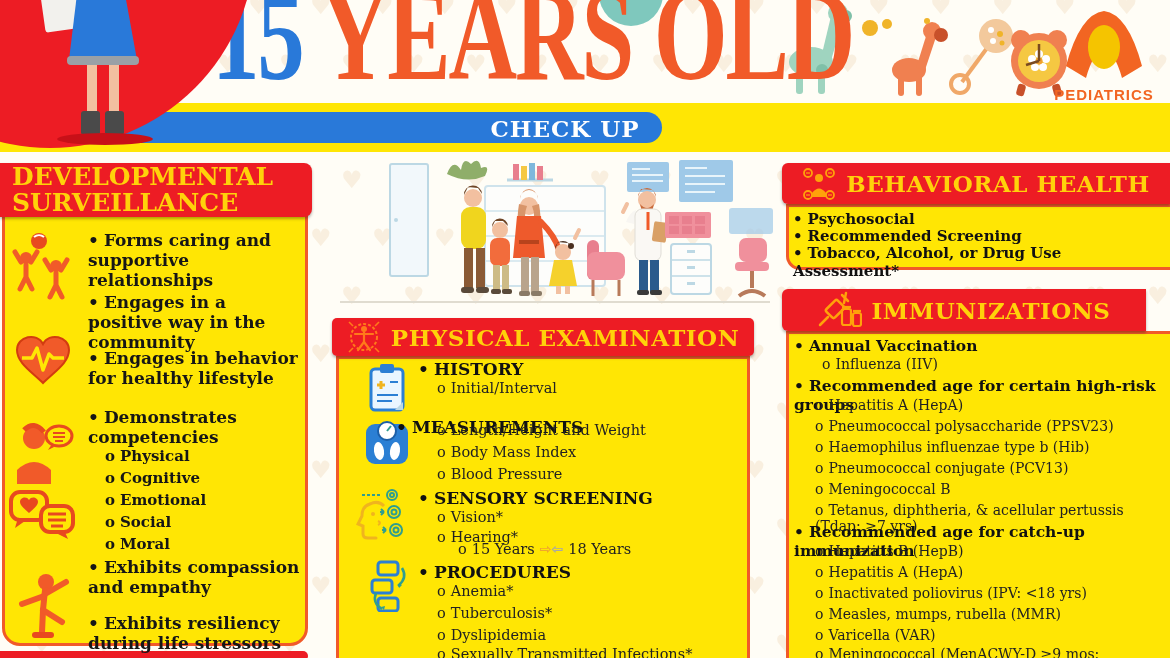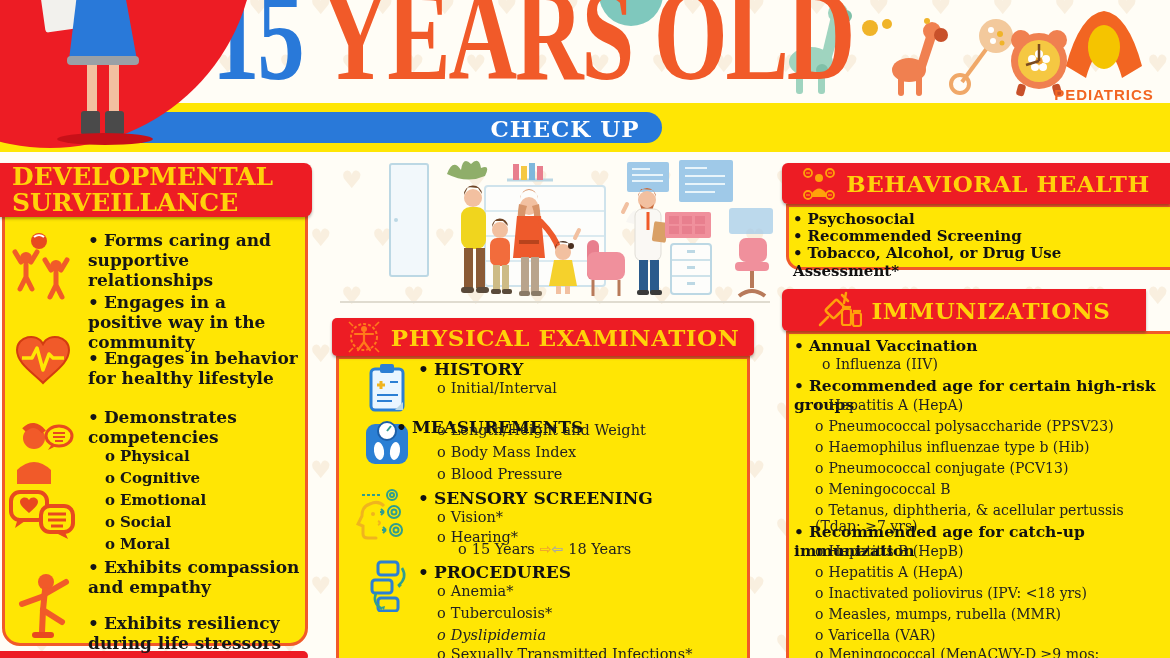--- a/index.html
+++ b/index.html
@@ -619,21 +619,21 @@
   <div class="m-sub" style="left:437px;top:529px;"><span class="mk">o</span><span>Hearing*</span></div>
   <div class="m-sub" style="left:458px;top:541px;">
     <span class="mk">o</span><span>15 Years</span>
     <span class="arrow ar-r">⇨</span><span class="arrow ar-l">⇦</span>
     <span>18 Years</span>
   </div>
 
   <div class="m-title" style="left:418px;top:562px;"><span class="mk">•</span><span>PROCEDURES</span></div>
   <div class="m-sub" style="left:437px;top:583px;"><span class="mk">o</span><span>Anemia*</span></div>
   <div class="m-sub" style="left:437px;top:605px;"><span class="mk">o</span><span>Tuberculosis*</span></div>
-  <div class="m-sub" style="left:437px;top:627px;font-style:italic;"><span class="mk">o</span><span>Dyslipidemia</span></div>
+  <div class="m-sub" style="left:437px;top:627px;"><span class="mk">o</span><span>Dyslipidemia</span></div>
   <div class="m-sub" style="left:437px;top:646px;"><span class="mk">o</span><span>Sexually Transmitted Infections*</span></div>
 
   <div class="ybox" style="left:786px;top:204px;width:384px;height:66px;border-right:none;border-radius:0 0 0 14px;"></div>
   <div class="sec-header" style="left:782px;top:163px;width:388px;height:41px;border-radius:6px 0 0 6px;">
     <svg width="34" height="34" viewBox="0 0 34 34">
       <circle cx="17" cy="11" r="4" fill="#ffa20a"></circle>
       <path d="M10,26 q7,-9 14,0 v4 h-14 z" fill="#ffa20a"></path>
       <g fill="none" stroke="#ffa20a" stroke-width="1.8">
           <circle cx="6" cy="6" r="4"></circle>
           <circle cx="28" cy="6" r="4"></circle>

